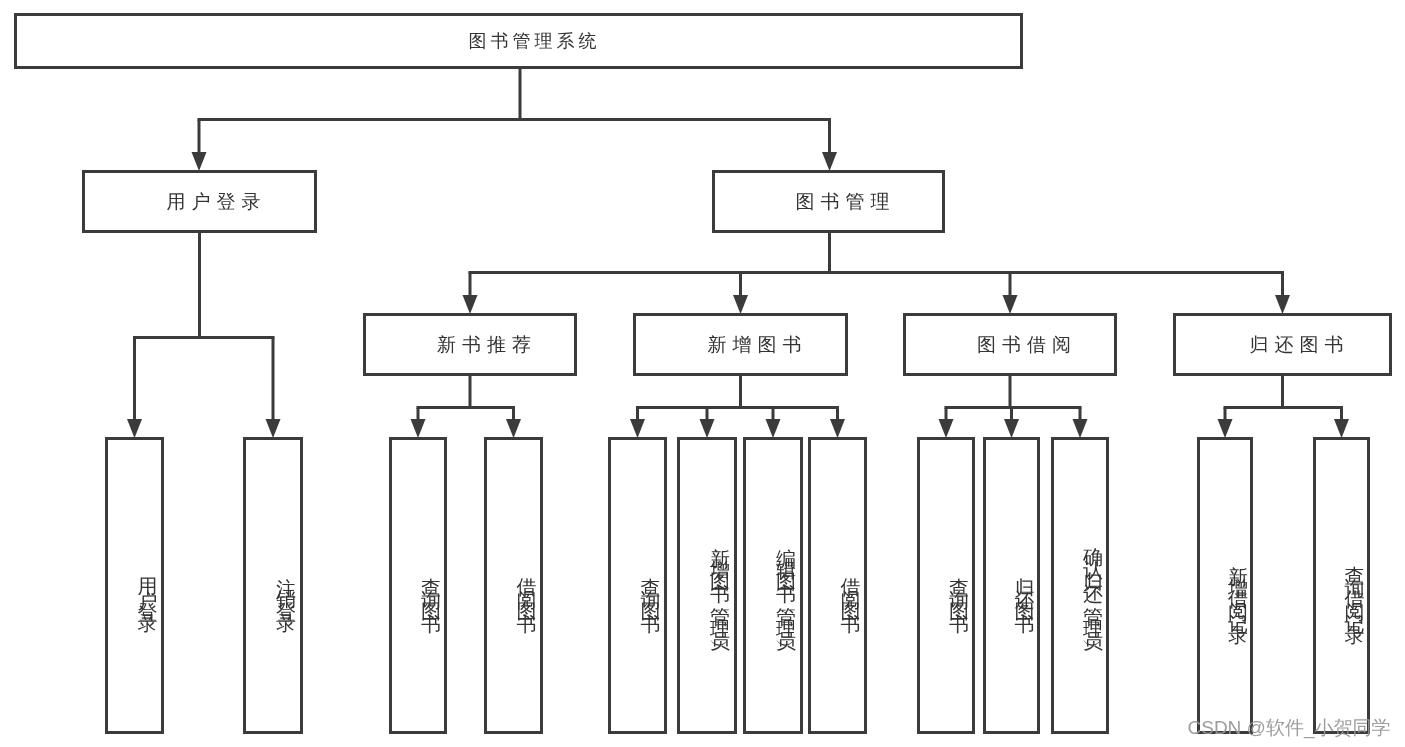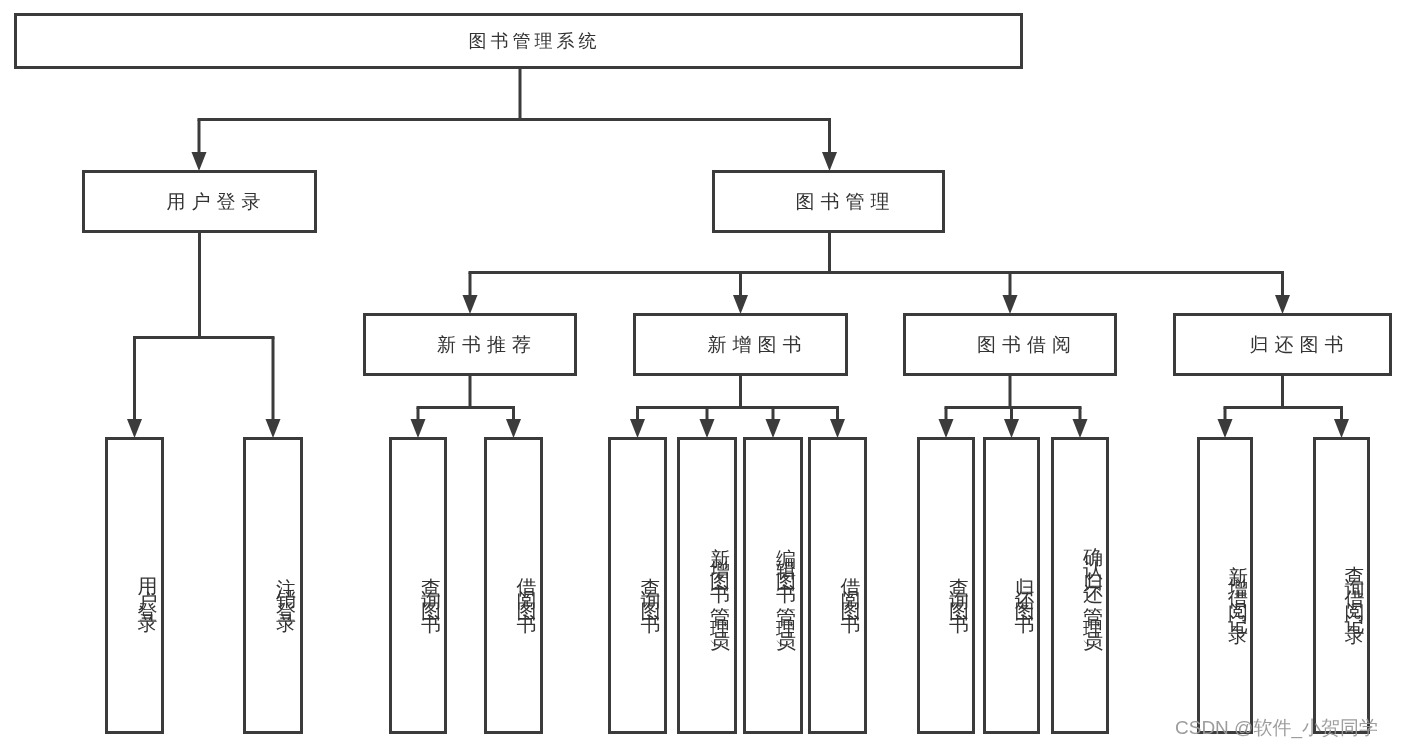--- a/index.html
+++ b/index.html
@@ -28,21 +28,21 @@
     white-space:nowrap;
   }
   svg.connectors {
     position:absolute; left:0; top:0; width:1405px; height:747px;
     z-index:1; pointer-events:none;
   }
   svg.connectors line { stroke:#3b3b3b; stroke-width:3; }
   svg.connectors polygon { fill:#3b3b3b; }
   .watermark {
     position:absolute; left:1175px; top:716px; width:228px;
-    text-align:left; font-size:19px; line-height:24px;
+    text-align:center; font-size:19px; line-height:24px;
     color:rgba(152,152,152,0.95); z-index:6; white-space:nowrap;
   }
 </style>
 </head>
 <body>
 
 <div class="canvas">
 
   <svg class="connectors" viewBox="0 0 1405 747">
 

